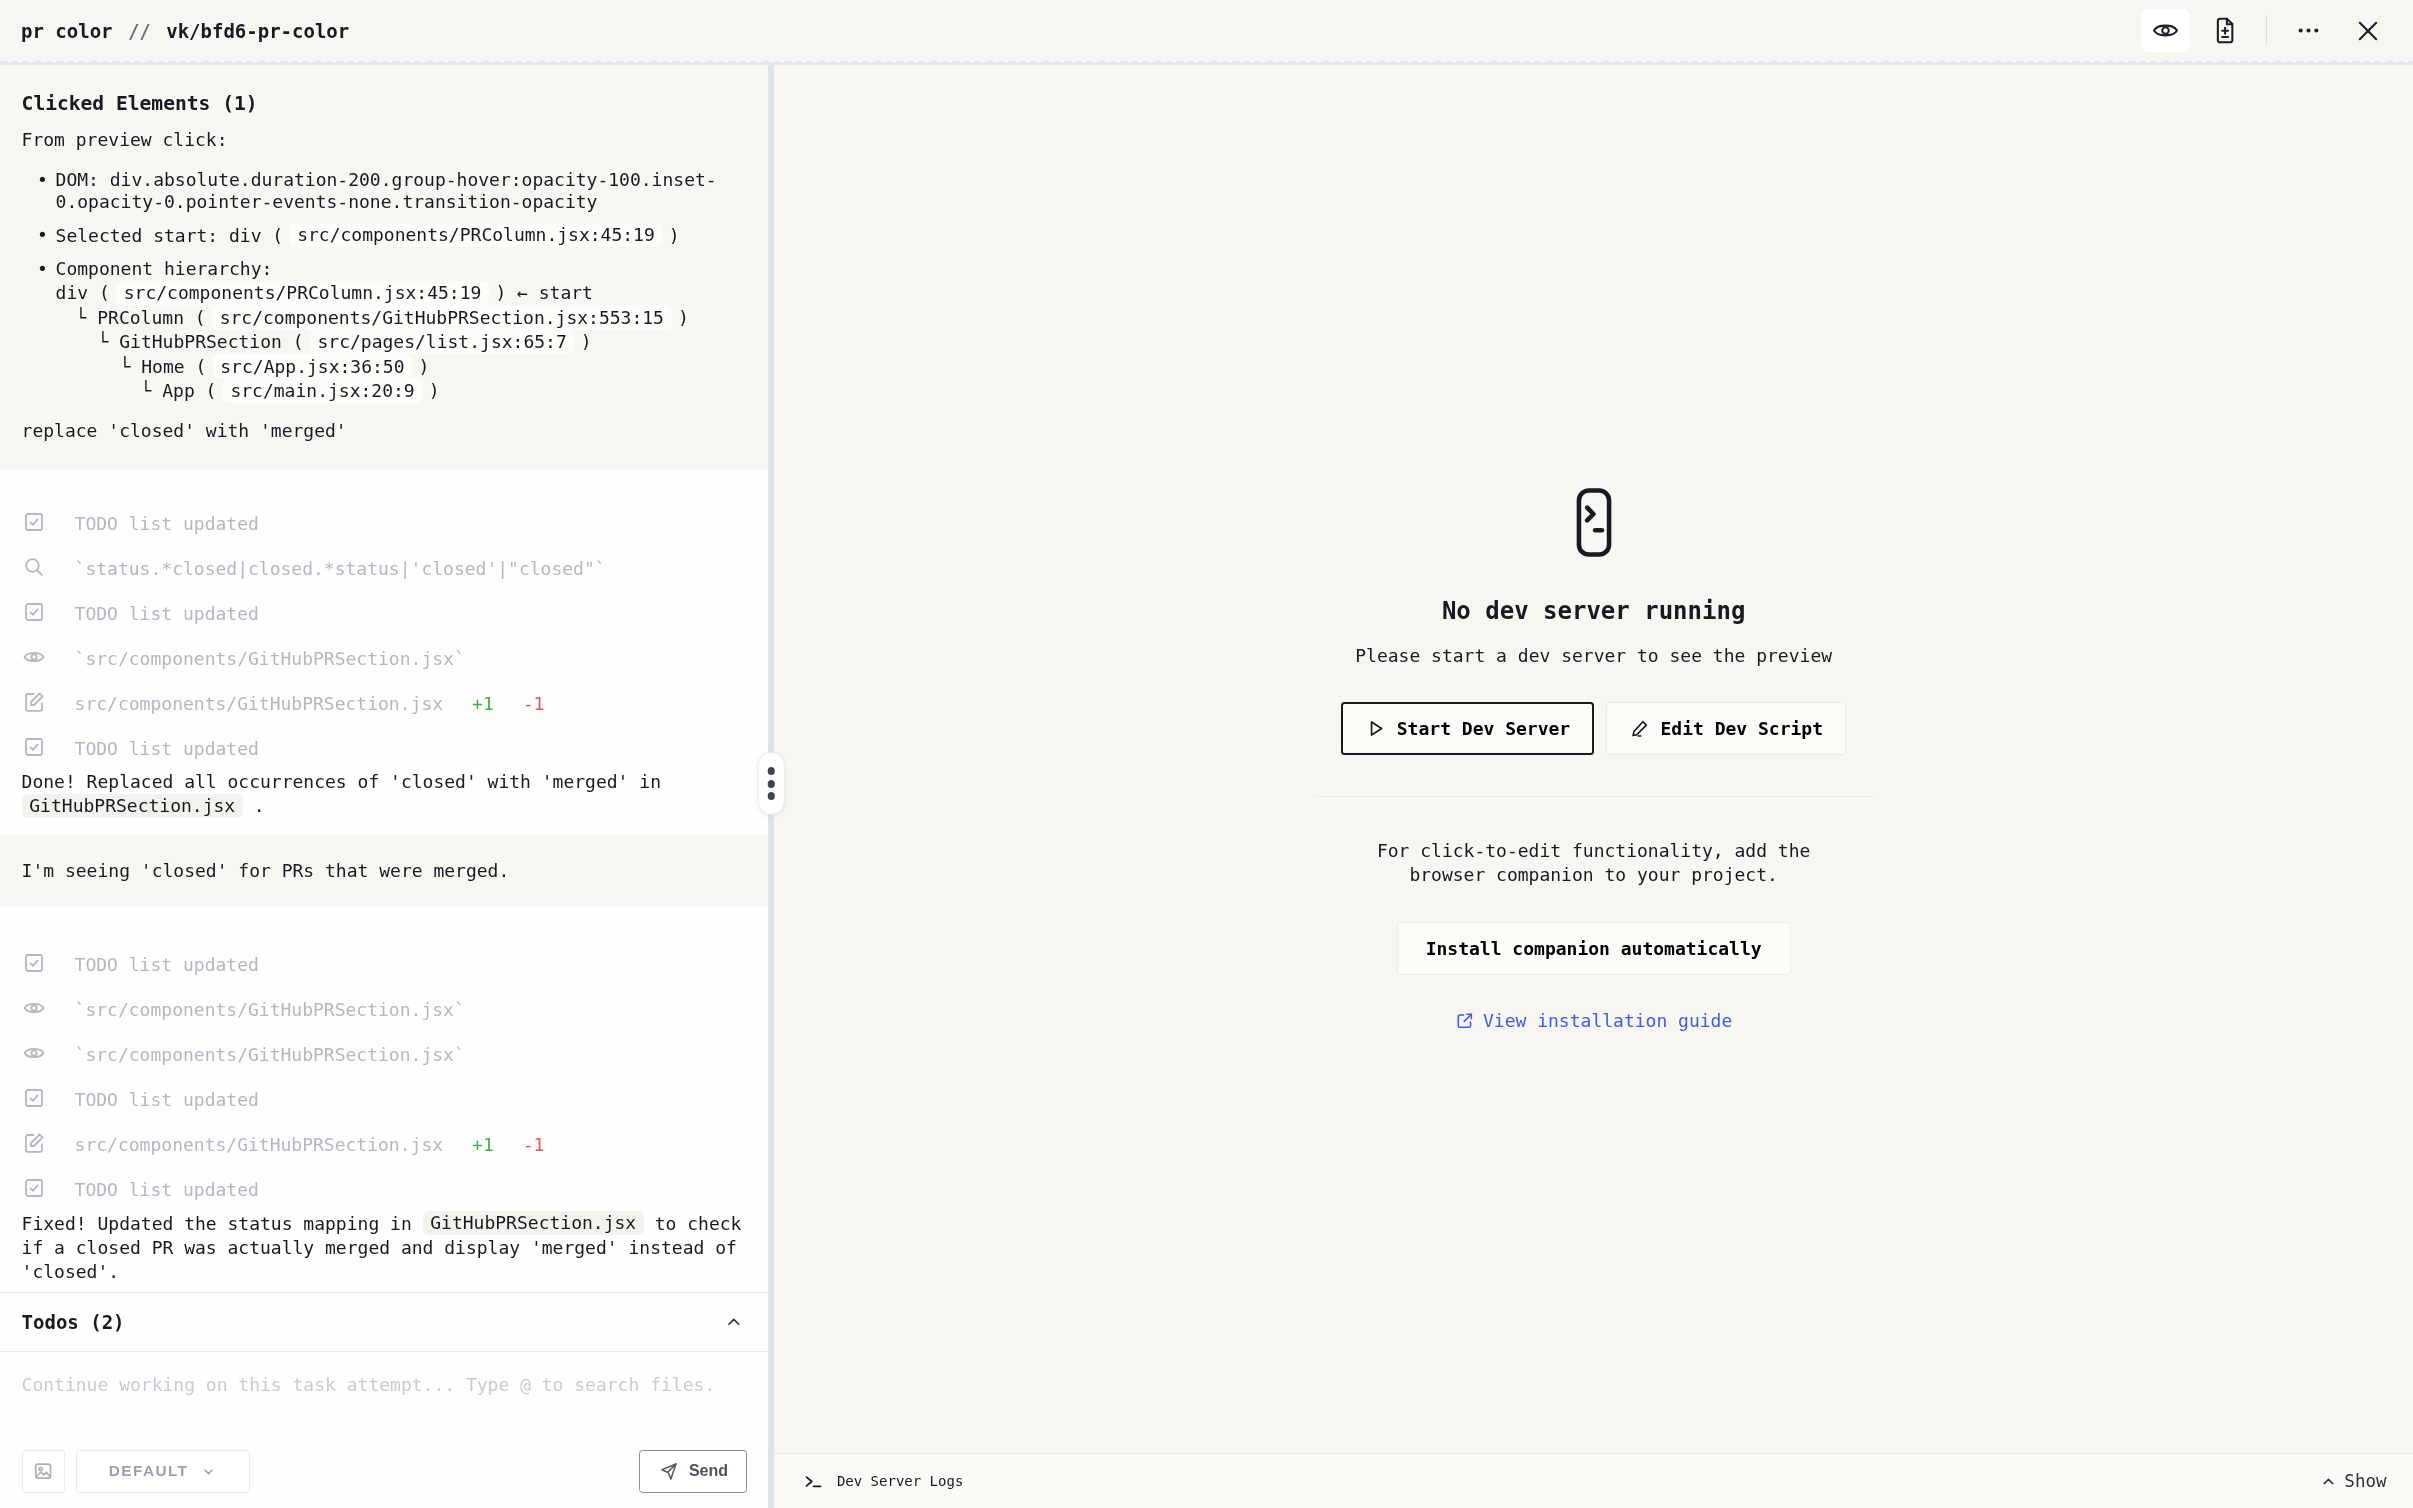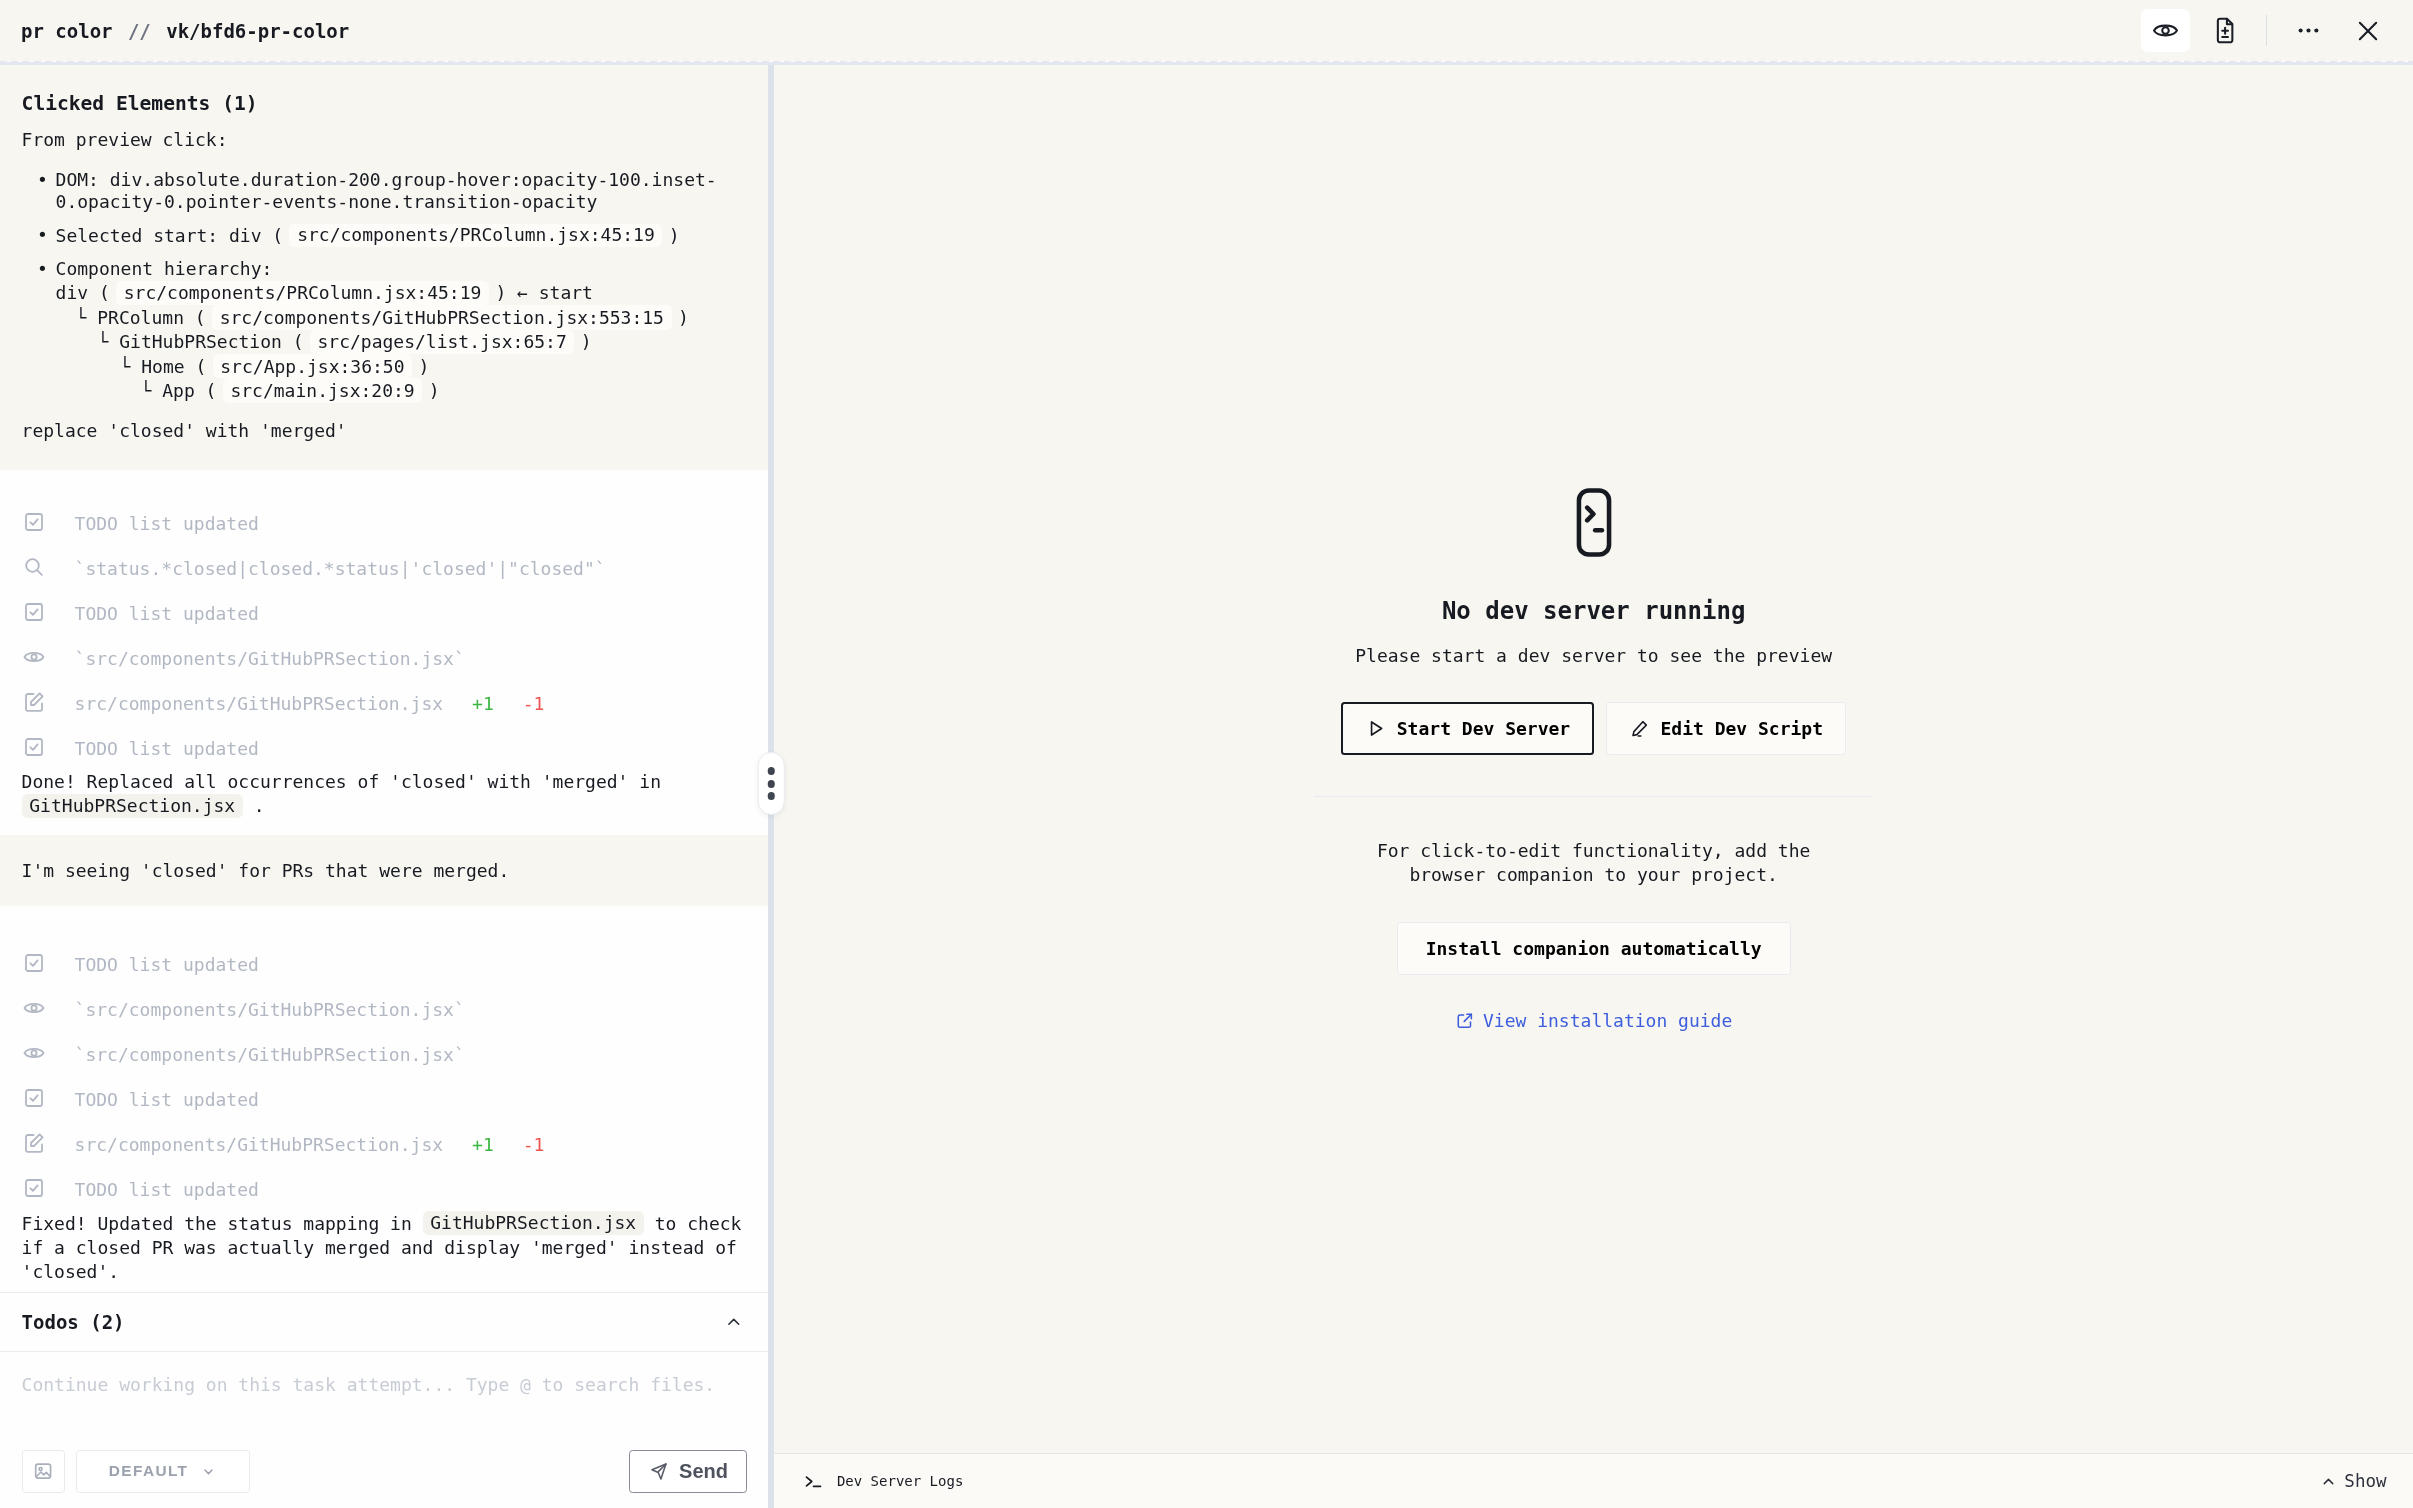--- a/index.html
+++ b/index.html
@@ -98,21 +98,21 @@
   .composer{flex:1;display:flex;flex-direction:column;background:var(--white);padding:21px 21px 15.4px 21.6px;min-height:0}
   .composer-input{color:#c7ccd4;line-height:23px;flex:1;cursor:text}
   .composer-controls{display:flex;align-items:center;gap:11.2px}
   .ctl-btn{
     height:43px;border:1.4px solid #e8eaef;border-radius:3.5px;background:#ffffff;
     display:flex;align-items:center;justify-content:center;cursor:pointer;
   }
   .ctl-img{width:43px}
   .ctl-model{padding:0 32px;gap:11.2px;color:var(--muted2);font-size:15.4px;font-weight:600;letter-spacing:1.4px}
   .ctl-send{
-    margin-left:auto;padding:0 18px;gap:9.8px;border:1.4px solid #878c96;color:#4d525c;font-size:20px;font-weight:600;
+    margin-left:auto;padding:0 18px;gap:9.8px;border:1.4px solid #878c96;color:#4d525c;font-size:16px;font-weight:600;
   }
 
   
   .empty-wrap{flex:1;display:flex;flex-direction:column;align-items:center;justify-content:center;min-height:0}
   .term-icon{margin-bottom:39px}
   .empty-title{font-size:24px;font-weight:700;margin-bottom:19.6px;text-align:center}
   .empty-desc{margin-bottom:36px;text-align:center}
   .btn-row{display:flex;gap:11.2px;margin-bottom:41px}
   .btn{
     height:53px;display:flex;align-items:center;gap:10.5px;padding:0 22.3px;border-radius:3.5px;

